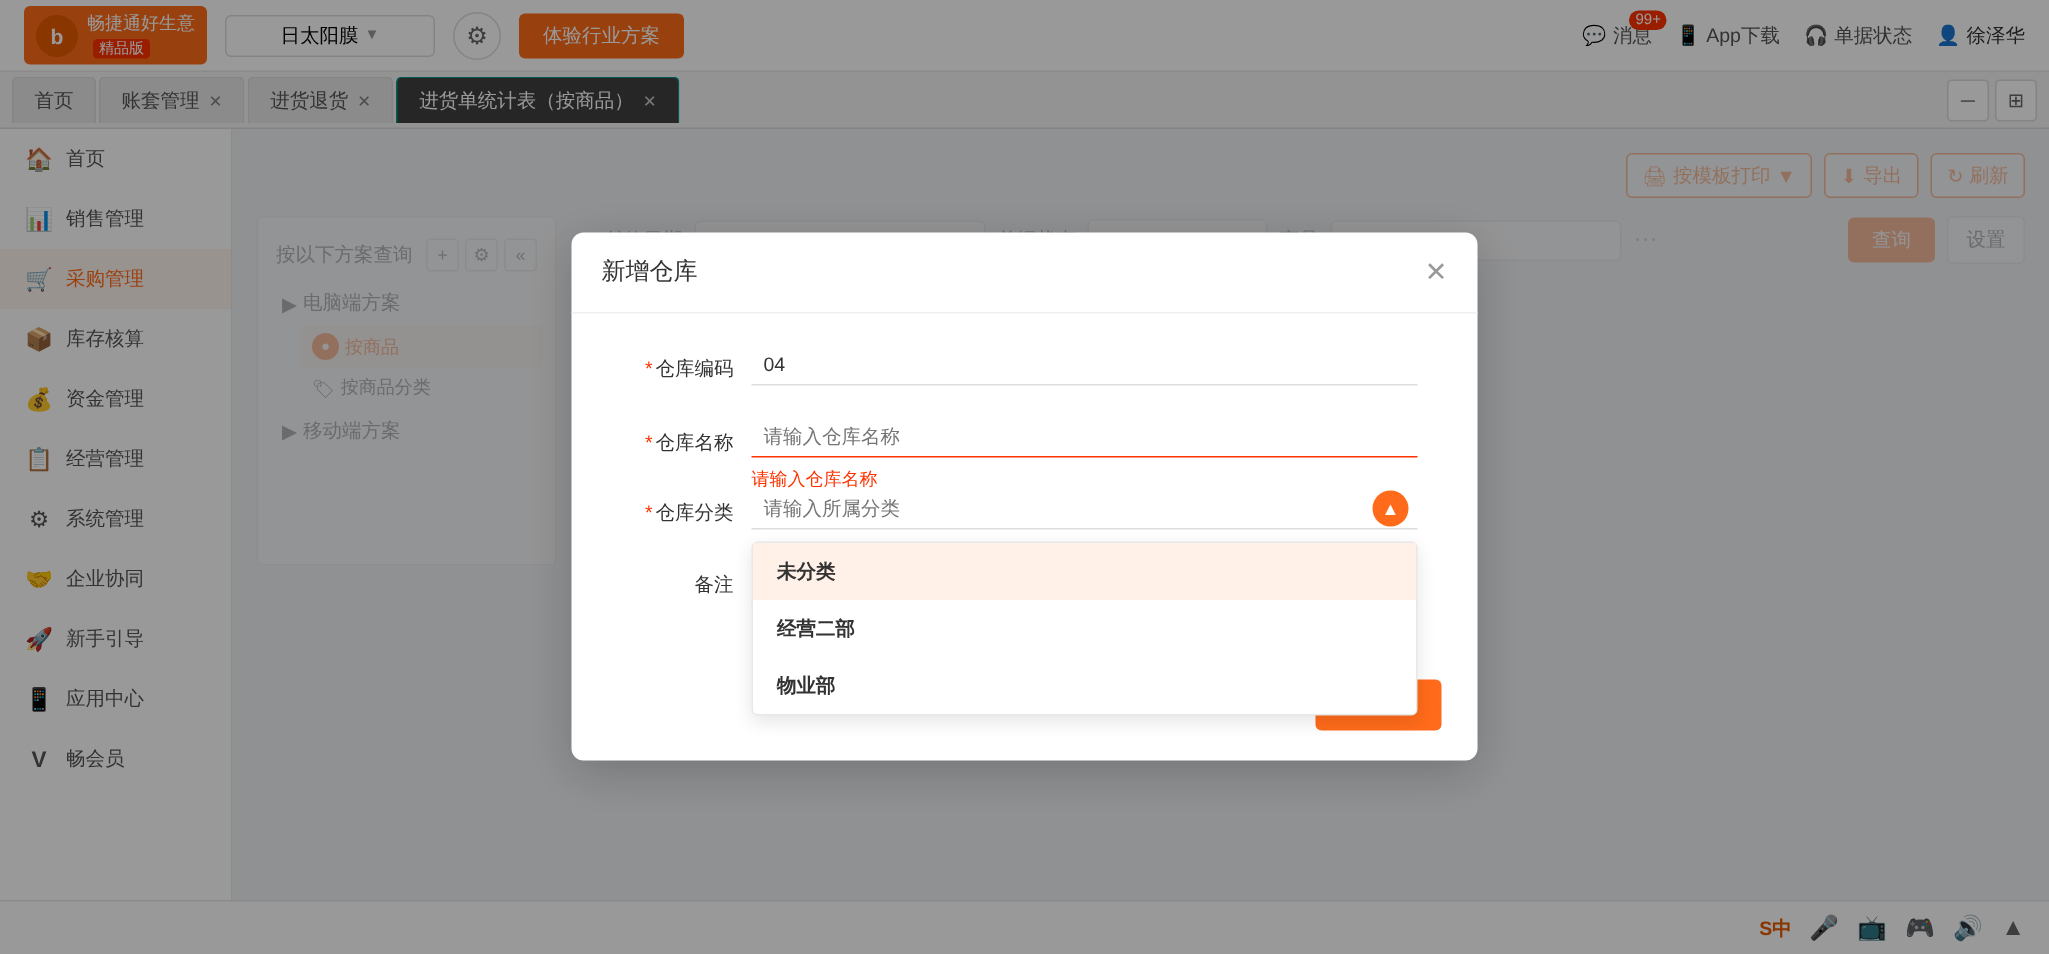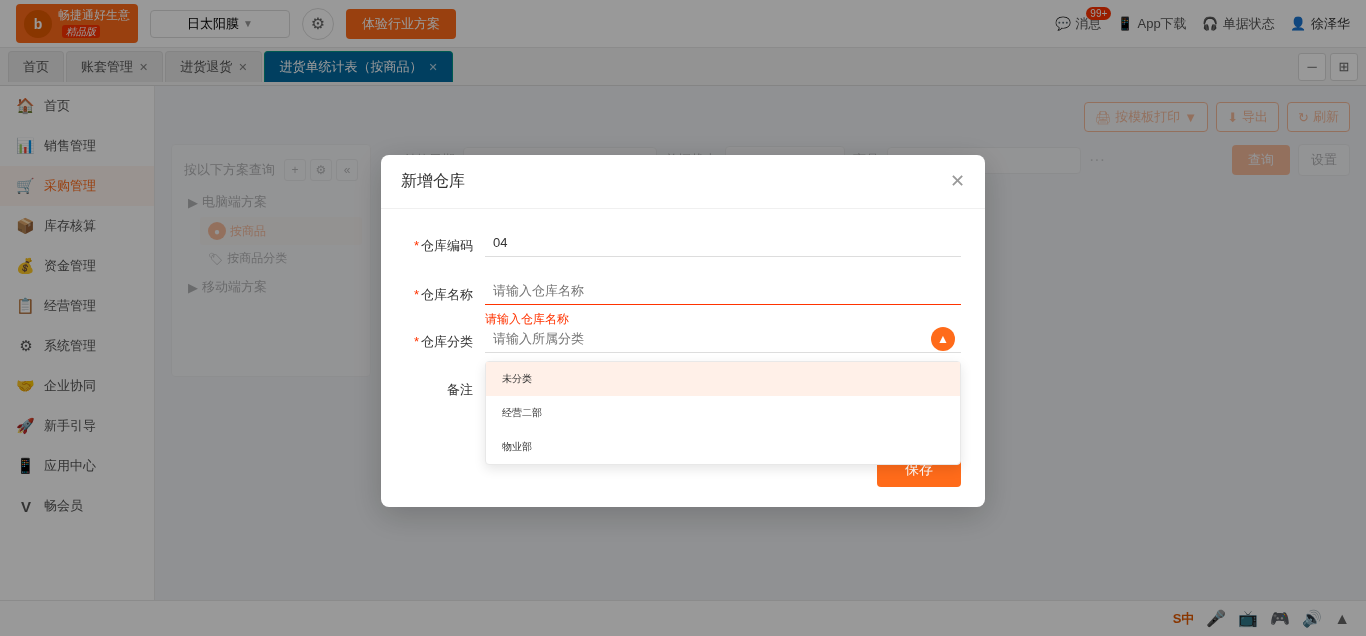--- a/index.html
+++ b/index.html
@@ -17,21 +17,21 @@
       min-width: 110px;
     }
     .logo-icon {
       width: 28px; height: 28px; background: #e55a00; border-radius: 50%;
       display: flex; align-items: center; justify-content: center;
       color: #fff; font-weight: bold; font-size: 14px;
     }
     .logo-text { color: #fff; font-size: 12px; line-height: 1.3; }
     .logo-badge {
       background: #ff3300; color: #fff; font-size: 10px;
-      padding: 1px 4px; border-radius: 3px; margin-left: 4px; font-style: italic;
+      padding: 1px 4px; border-radius: 3px; margin-left: 4px;
     }
     .store-selector {
       display: flex; align-items: center; gap: 4px;
       border: 1px solid #ddd; border-radius: 4px;
       padding: 4px 10px; cursor: pointer; background: #fff;
       min-width: 140px;
       justify-content: center;
     }
     .chevron-down { color: #999; font-size: 10px; }
     .gear-btn {
@@ -63,21 +63,21 @@
       background: #f5f5f5; border-bottom: 1px solid #ddd;
       padding: 0 8px; gap: 2px;
     }
     .tab {
       display: flex; align-items: center; gap: 6px;
       padding: 6px 14px; border-radius: 4px 4px 0 0;
       cursor: pointer; font-size: 13px; color: #555;
       background: #e8e8e8; border: 1px solid #ddd; border-bottom: none;
     }
     .tab.active {
-      background: #0369a1; color: #fff; border-color: #009688;
+      background: #404040; color: #fff; border-color: #009688;
     }
     .tab-close { font-size: 11px; opacity: 0.7; }
     .tab-bar-actions { margin-left: auto; display: flex; gap: 4px; }
     .tab-bar-btn {
       width: 28px; height: 28px; border: 1px solid #ddd;
       background: #fff; border-radius: 3px; cursor: pointer;
       display: flex; align-items: center; justify-content: center; color: #666;
     }
 
     
@@ -192,21 +192,21 @@
       z-index: 101; overflow: visible; margin-top: 25px;
     }
     .modal-header {
       display: flex; align-items: center; justify-content: space-between;
       padding: 16px 20px; border-bottom: 1px solid #f0f0f0;
     }
     .modal-title { font-size: 16px; color: #333; font-weight: 500; }
     .modal-close {
       color: #999; cursor: pointer; font-size: 18px; line-height: 1;
     }
-    .modal-body { padding: 20px 24px 16px; }
+    .modal-body { padding: 20px 40px 16px; }
     .form-row {
       display: flex; align-items: flex-start; margin-bottom: 20px; position: relative;
     }
     .form-label {
       width: 80px; font-size: 13px; color: #333; padding-top: 8px;
       flex-shrink: 0; text-align: right; padding-right: 12px;
     }
     .form-label.required::before {
       content: '*'; color: #ff3300; margin-right: 2px;
     }
@@ -234,21 +234,21 @@
       cursor: pointer; color: #fff; font-size: 12px;
     }
     
     .dropdown-list {
       position: absolute; top: 36px; left: 0; right: 0;
       background: #fff; border: 1px solid #e8e8e8;
       border-radius: 4px; box-shadow: 0 4px 12px rgba(0,0,0,0.1);
       z-index: 200; min-width: 260px;
     }
     .dropdown-item {
-      padding: 10px 16px; cursor: pointer; font-size: 10px; color: #333;
+      padding: 10px 16px; cursor: pointer; font-size: 13px; color: #333; font-weight: bold;
     }
     .dropdown-item.selected { background: #fff0e8; }
     .textarea-input {
       flex: 1; border: none; border-bottom: 1px solid #ddd;
       padding: 6px 8px; font-size: 13px; color: #333; outline: none;
       resize: none; height: 32px;
     }
     .modal-footer {
       display: flex; justify-content: flex-end; gap: 8px;
       padding: 12px 24px 20px;

